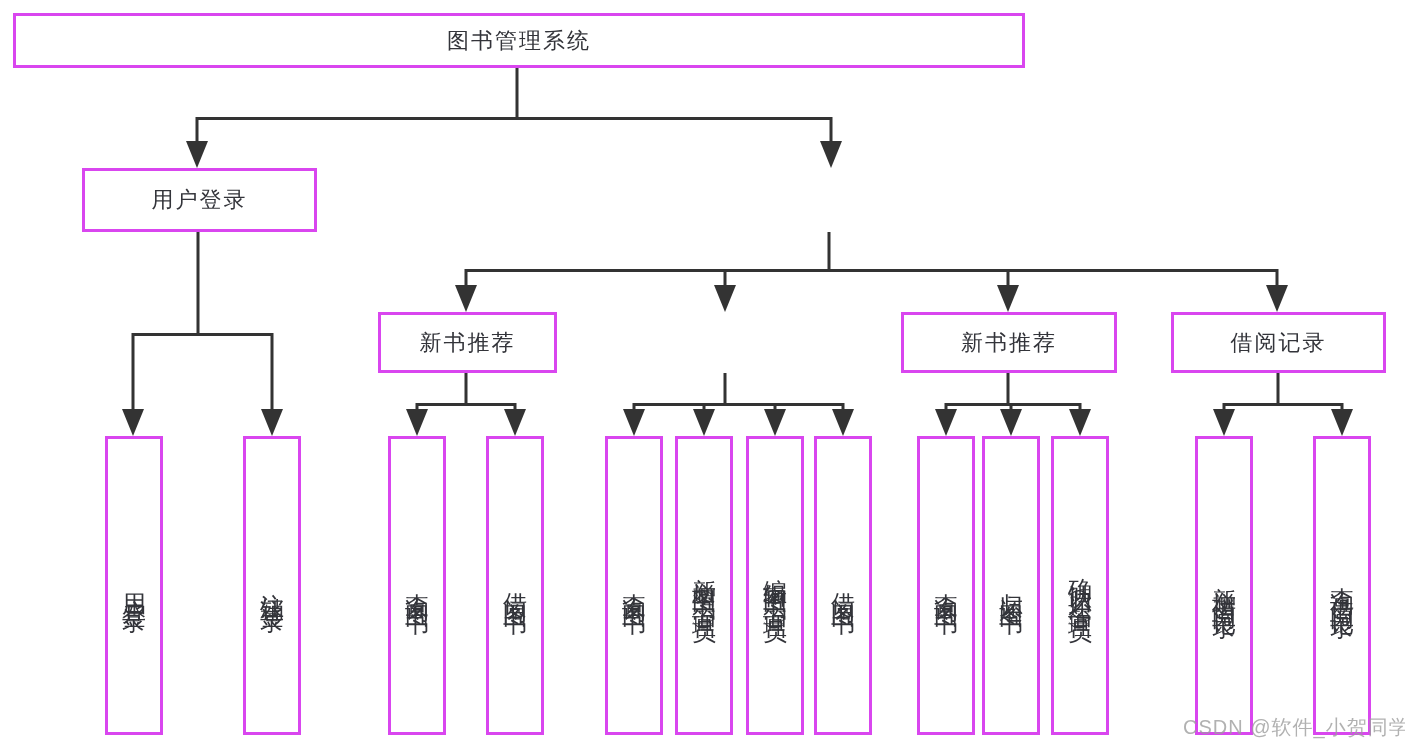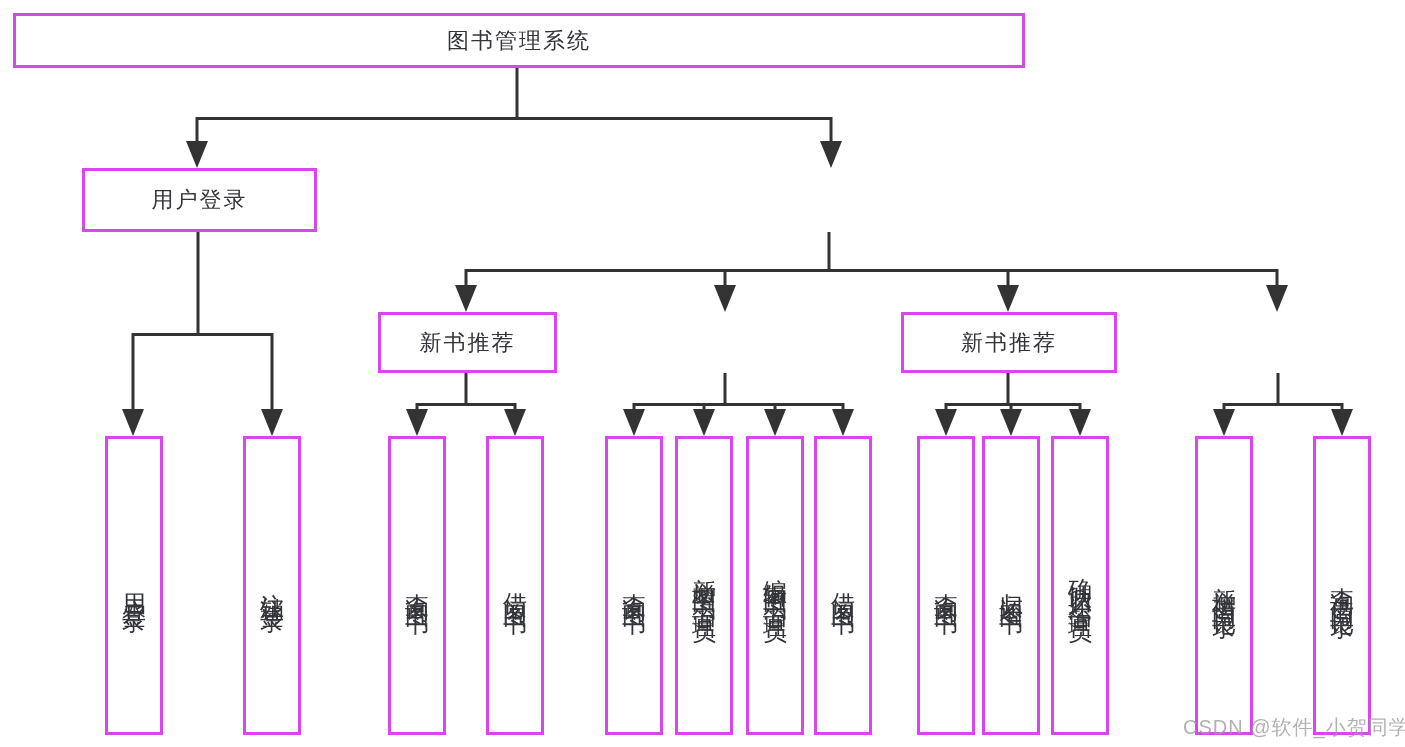--- a/index.html
+++ b/index.html
@@ -136,20 +136,23 @@
   <div class="node lvl2" style="left:82px; width:235px;">
     <span class="hlabel">用户登录</span>
   </div>
 
   <div class="node lvl3" style="left:378px; width:179px;">
     <span class="hlabel">新书推荐</span>
   </div>
   <div class="node lvl3" style="left:901px; width:216px;">
     <span class="hlabel">新书推荐</span>
   </div>
+  <div class="node lvl3" style="left:1171px; width:215px;">
+    <span class="hlabel">借阅记录</span>
+  </div>
 
   <div class="node leaf" style="left:105px;">
     <span class="vtext">用户登录</span>
   </div>
   <div class="node leaf" style="left:243px;">
     <span class="vtext">注销登录</span>
   </div>
   <div class="node leaf" style="left:388px;">
     <span class="vtext">查询图书</span>
   </div>

